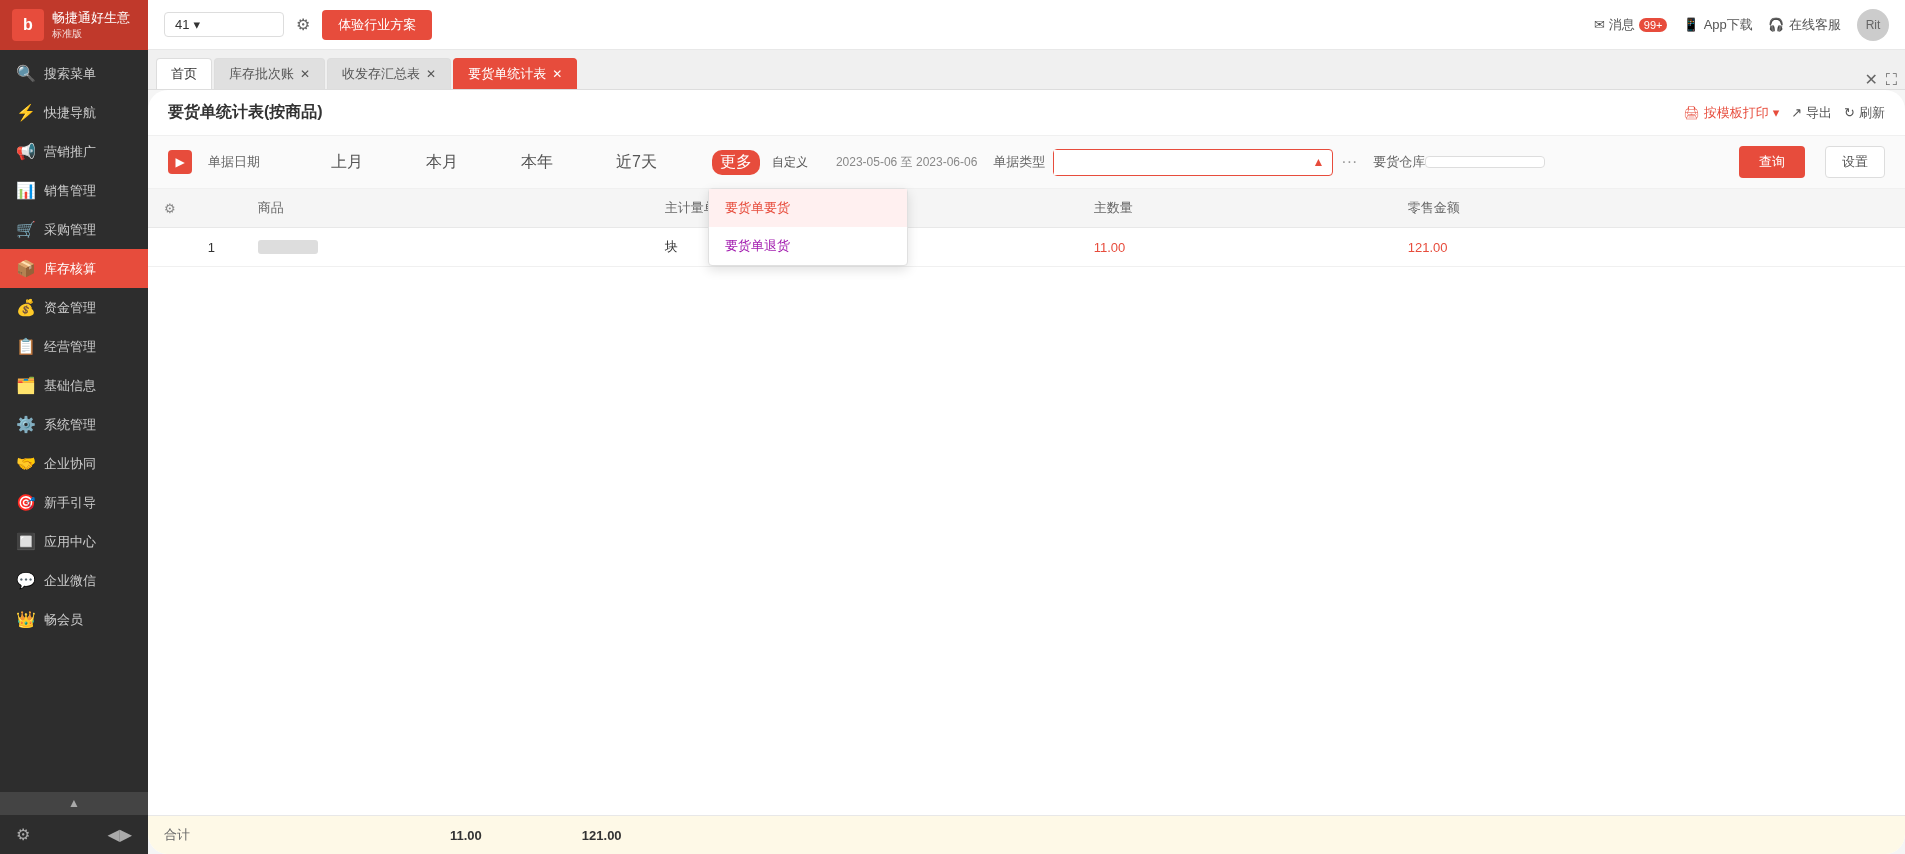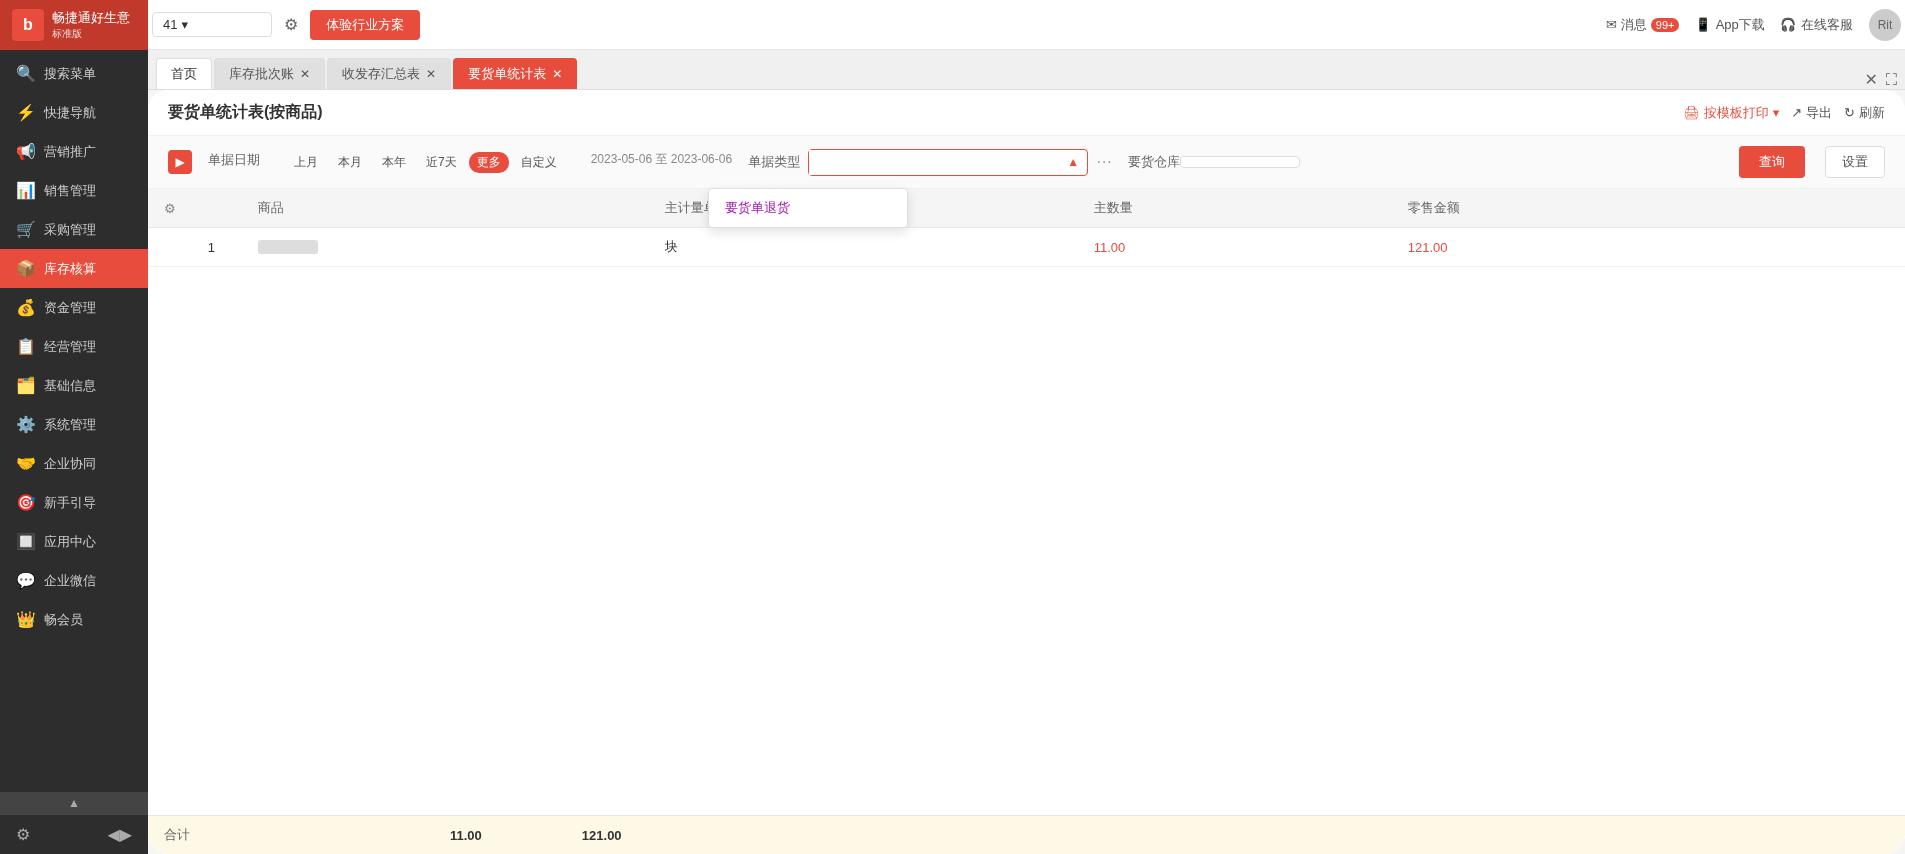--- a/index.html
+++ b/index.html
@@ -66,21 +66,21 @@
       overflow: hidden;
     }
 
     
     .topbar {
       height: 50px;
       background: white;
       border-bottom: 1px solid #e8e8e8;
       display: flex;
       align-items: center;
-      padding: 0 4px;
+      padding: 0 16px;
       gap: 12px;
       justify-content: space-between;
     }
     .topbar-left { display: flex; align-items: center; gap: 12px; }
     .store-selector {
       display: flex; align-items: center; gap: 4px;
       border: 1px solid #ddd; border-radius: 4px;
       padding: 4px 10px; cursor: pointer; background: white;
       font-size: 13px; color: #333; min-width: 120px;
     }
@@ -168,26 +168,26 @@
       align-items: center;
       gap: 16px;
       position: relative;
     }
     .filter-expand-btn {
       width: 24px; height: 24px;
       background: #e74c3c; color: white;
       border: none; border-radius: 4px; cursor: pointer;
       font-size: 12px; display: flex; align-items: center; justify-content: center;
     }
-    .filter-group { display: flex; gap: 26px; }
+    .filter-group { display: flex; align-items: center; gap: 20px; }
     .filter-label { color: #666; font-size: 13px; white-space: nowrap; }
     .date-range-btns { display: flex; gap: 4px; align-items: center; }
     .date-btn {
       padding: 3px 8px; background: none; border: none; cursor: pointer;
-      color: #555; font-size: 12px; border-radius: 3px;
+      color: #555; font-size: 16px; border-radius: 3px; margin-left: 43px;
     }
     .date-btn.more {
       background: #e74c3c; color: white; border-radius: 10px; padding: 2px 8px;
     }
     .date-custom-btn {
       padding: 3px 8px; background: none; border: none; cursor: pointer;
       color: #555; font-size: 12px;
     }
     .date-range-text { font-size: 12px; color: #888; }
 
@@ -471,20 +471,21 @@
         <span class="filter-label">要货仓库</span>
         <div class="warehouse-input-wrap"></div>
       </div>
 
       <div class="filter-actions">
         <button class="query-btn">查询</button>
         <button class="setup-btn">设置</button>
       </div>
 
       <div class="dropdown-overlay">
+        <div class="dropdown-item selected">要货单要货</div>
         <div class="dropdown-item">要货单退货</div>
       </div>
     </div>
 
     <div class="table-wrap">
       <table>
         <thead>
           <tr>
             <th class="settings-icon-cell" style="width:40px">⚙</th>
             <th style="width:50px"></th>

